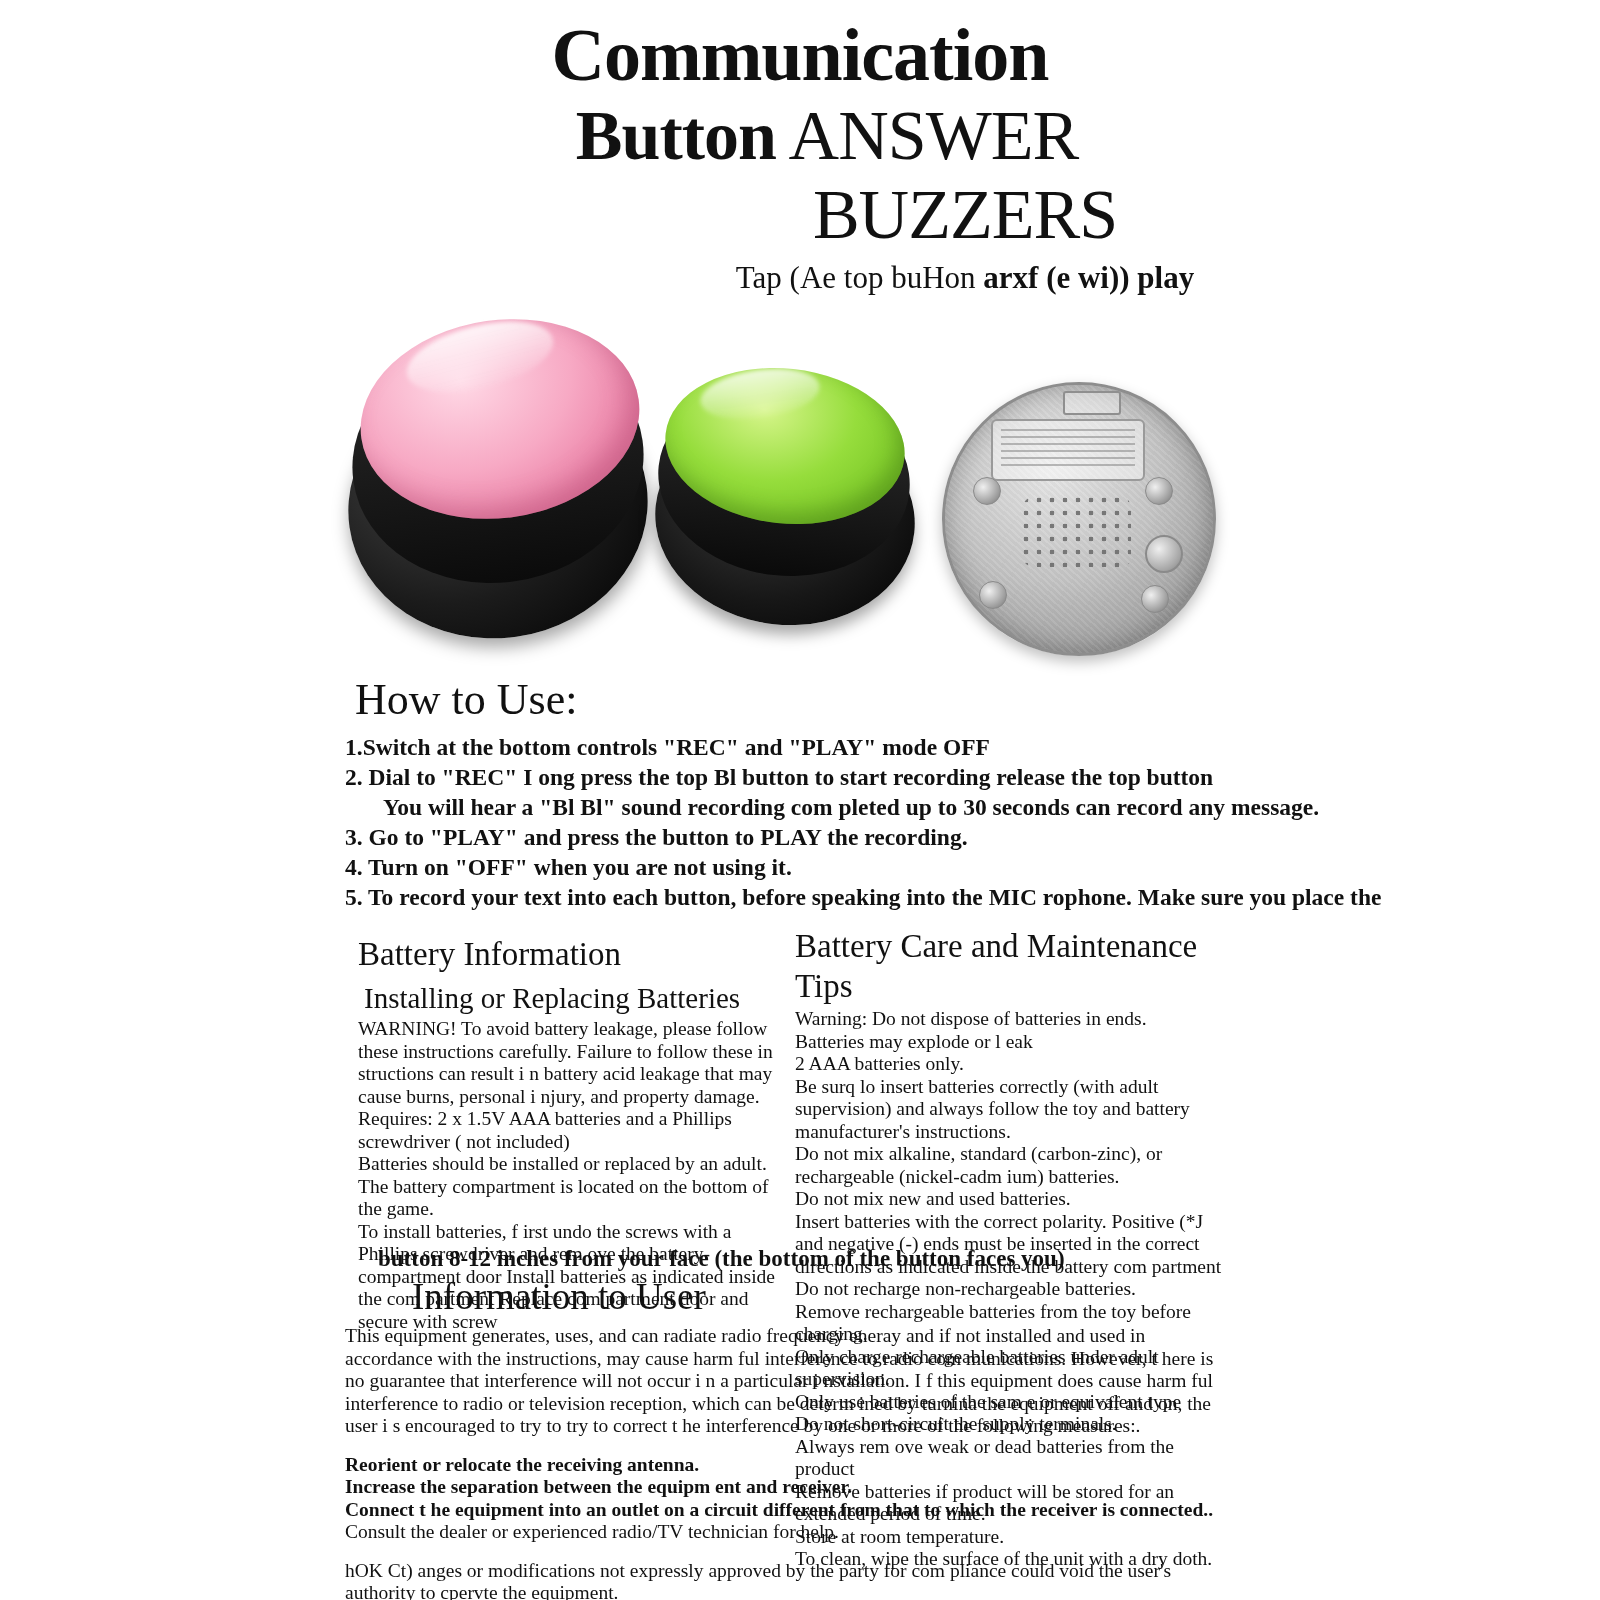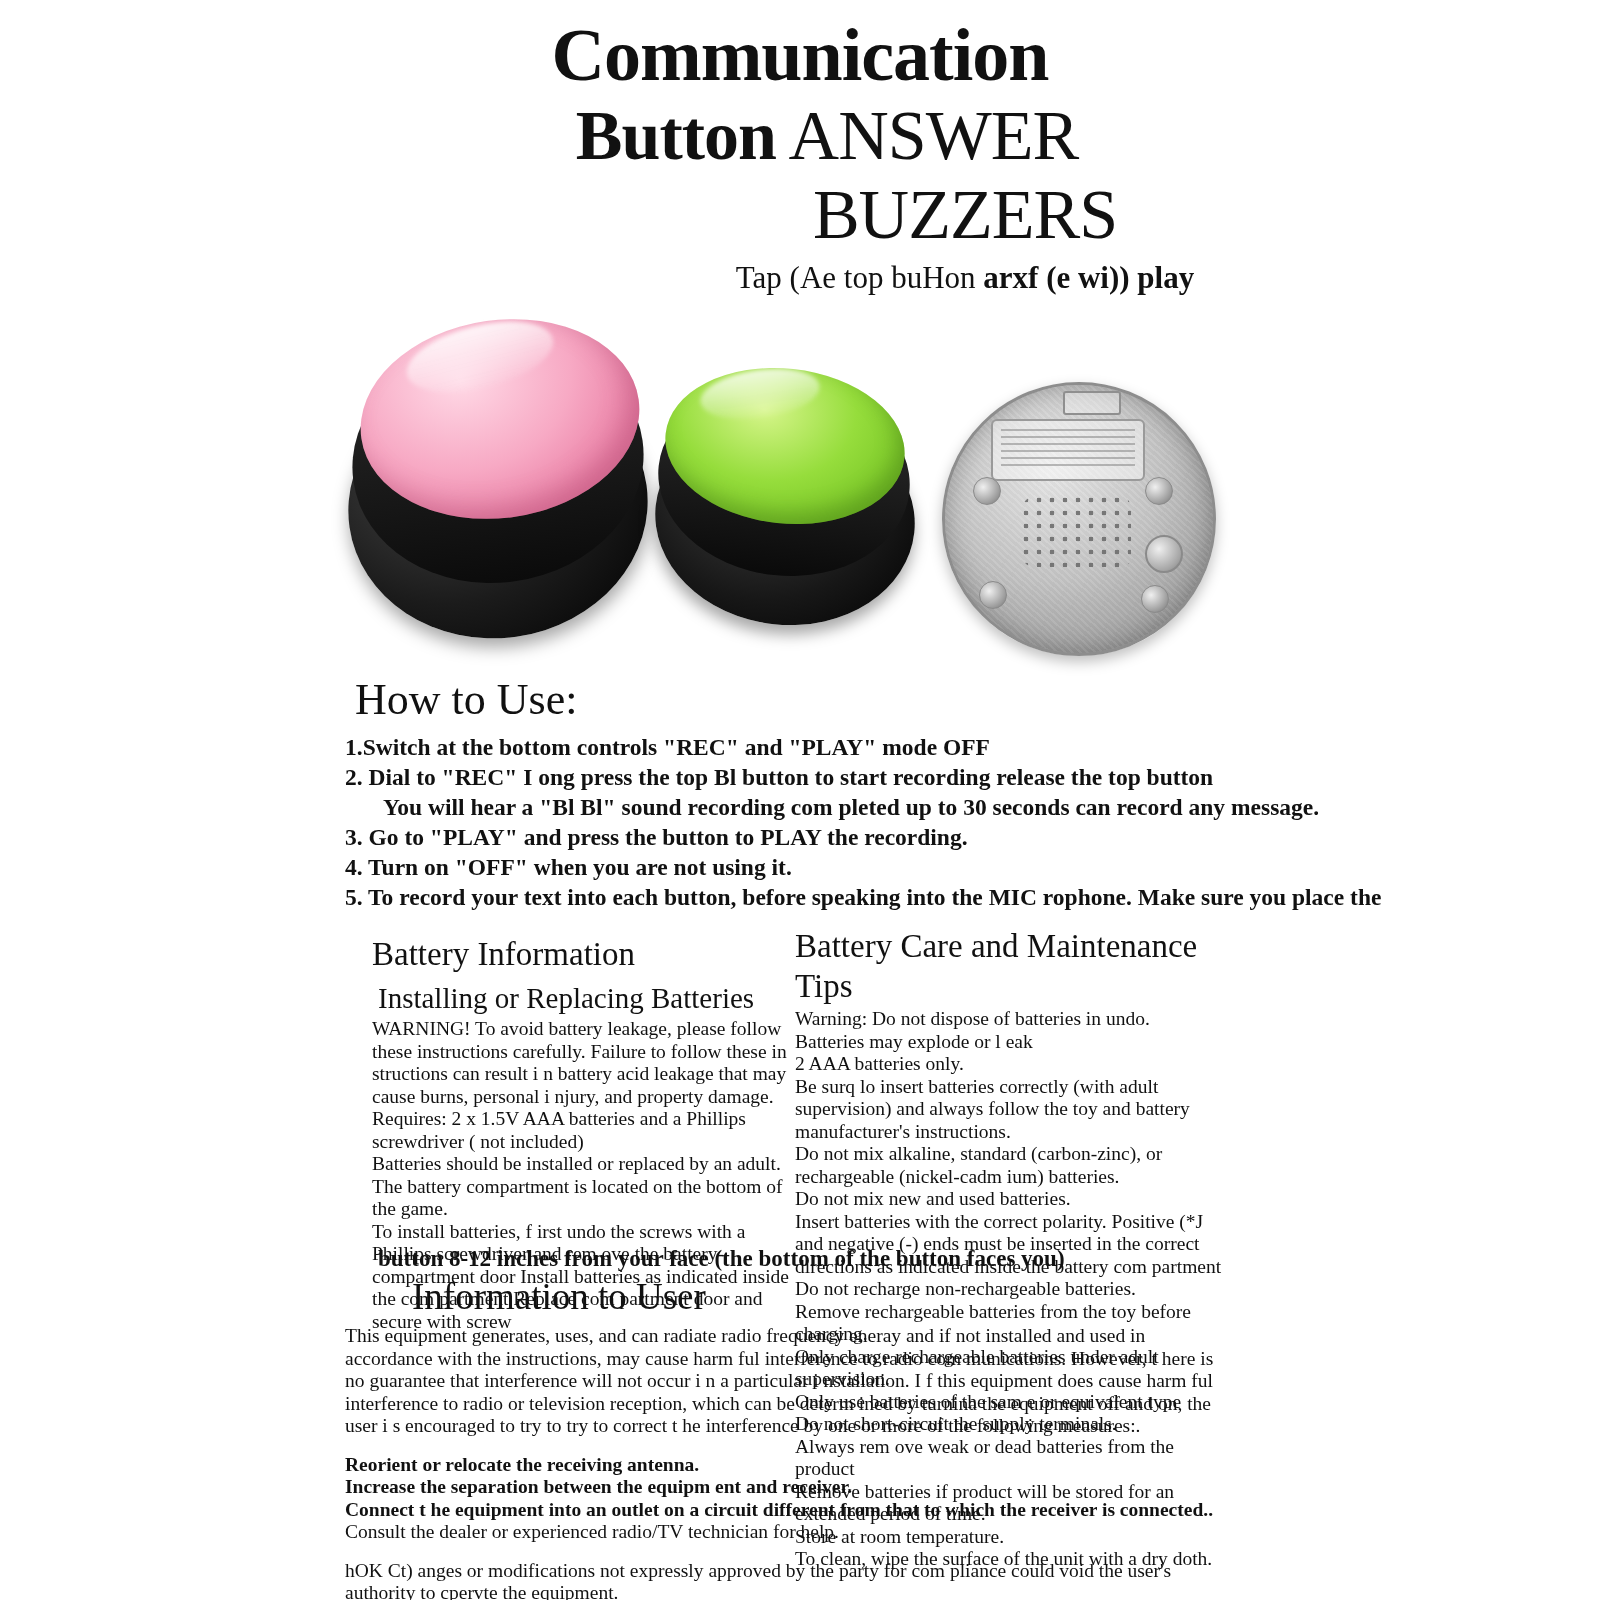--- a/index.html
+++ b/index.html
@@ -254,21 +254,21 @@
     padding-left: 38px;
   }
 
   .two-col {
     position: relative;
     margin-top: 22px;
     height: 420px;
   }
   .col-left {
     position: absolute;
-    left: 372px;
+    left: 358px;
     top: 0;
     width: 420px;
   }
   .col-right {
     position: absolute;
     left: 795px;
     top: -8px;
     width: 435px;
   }
   .h2 {
@@ -381,21 +381,21 @@
       <div class="body-text">
         <p>WARNING! To avoid battery leakage, please follow these instructions carefully. Failure to follow these in structions can result i n battery acid leakage that may cause burns, personal i njury, and property damage. Requires: 2 x 1.5V AAA batteries and a Phillips screwdriver ( not included)</p>
         <p>Batteries should be installed or replaced by an adult. The battery compartment is located on the bottom of the game.</p>
         <p>To install batteries, f irst undo the screws with a Phillips screwdriver and rem ove the battery-compartment door Install batteries as indicated inside the com partment Replace com partment door and secure with screw</p>
       </div>
     </div>
 
     <div class="col-right">
       <div class="h2">Battery Care and Maintenance Tips</div>
       <div class="care-list">
-        <p>Warning: Do not dispose of batteries in undo.</p>
+        <p>Warning: Do not dispose of batteries in ends.</p>
         <p>Batteries may explode or l eak</p>
         <p>2 AAA batteries only.</p>
         <p>Be surq lo insert batteries correctly (with adult supervision) and always follow the toy and battery manufacturer's instructions.</p>
         <p>Do not mix alkaline, standard (carbon-zinc), or rechargeable (nickel-cadm ium) batteries.</p>
         <p>Do not mix new and used batteries.</p>
         <p>Insert batteries with the correct polarity. Positive (*J and negative (-) ends must be inserted in the correct directions as indicated inside the battery com partment Do not recharge non-rechargeable batteries.</p>
         <p>Remove rechargeable batteries from the toy before charging.</p>
         <p>Only charge rechargeable batteries under adult supervision.</p>
         <p>Only use batteries of the sam e or equivalent type</p>
         <p>Do not short-circuit the supply terminals.</p>

